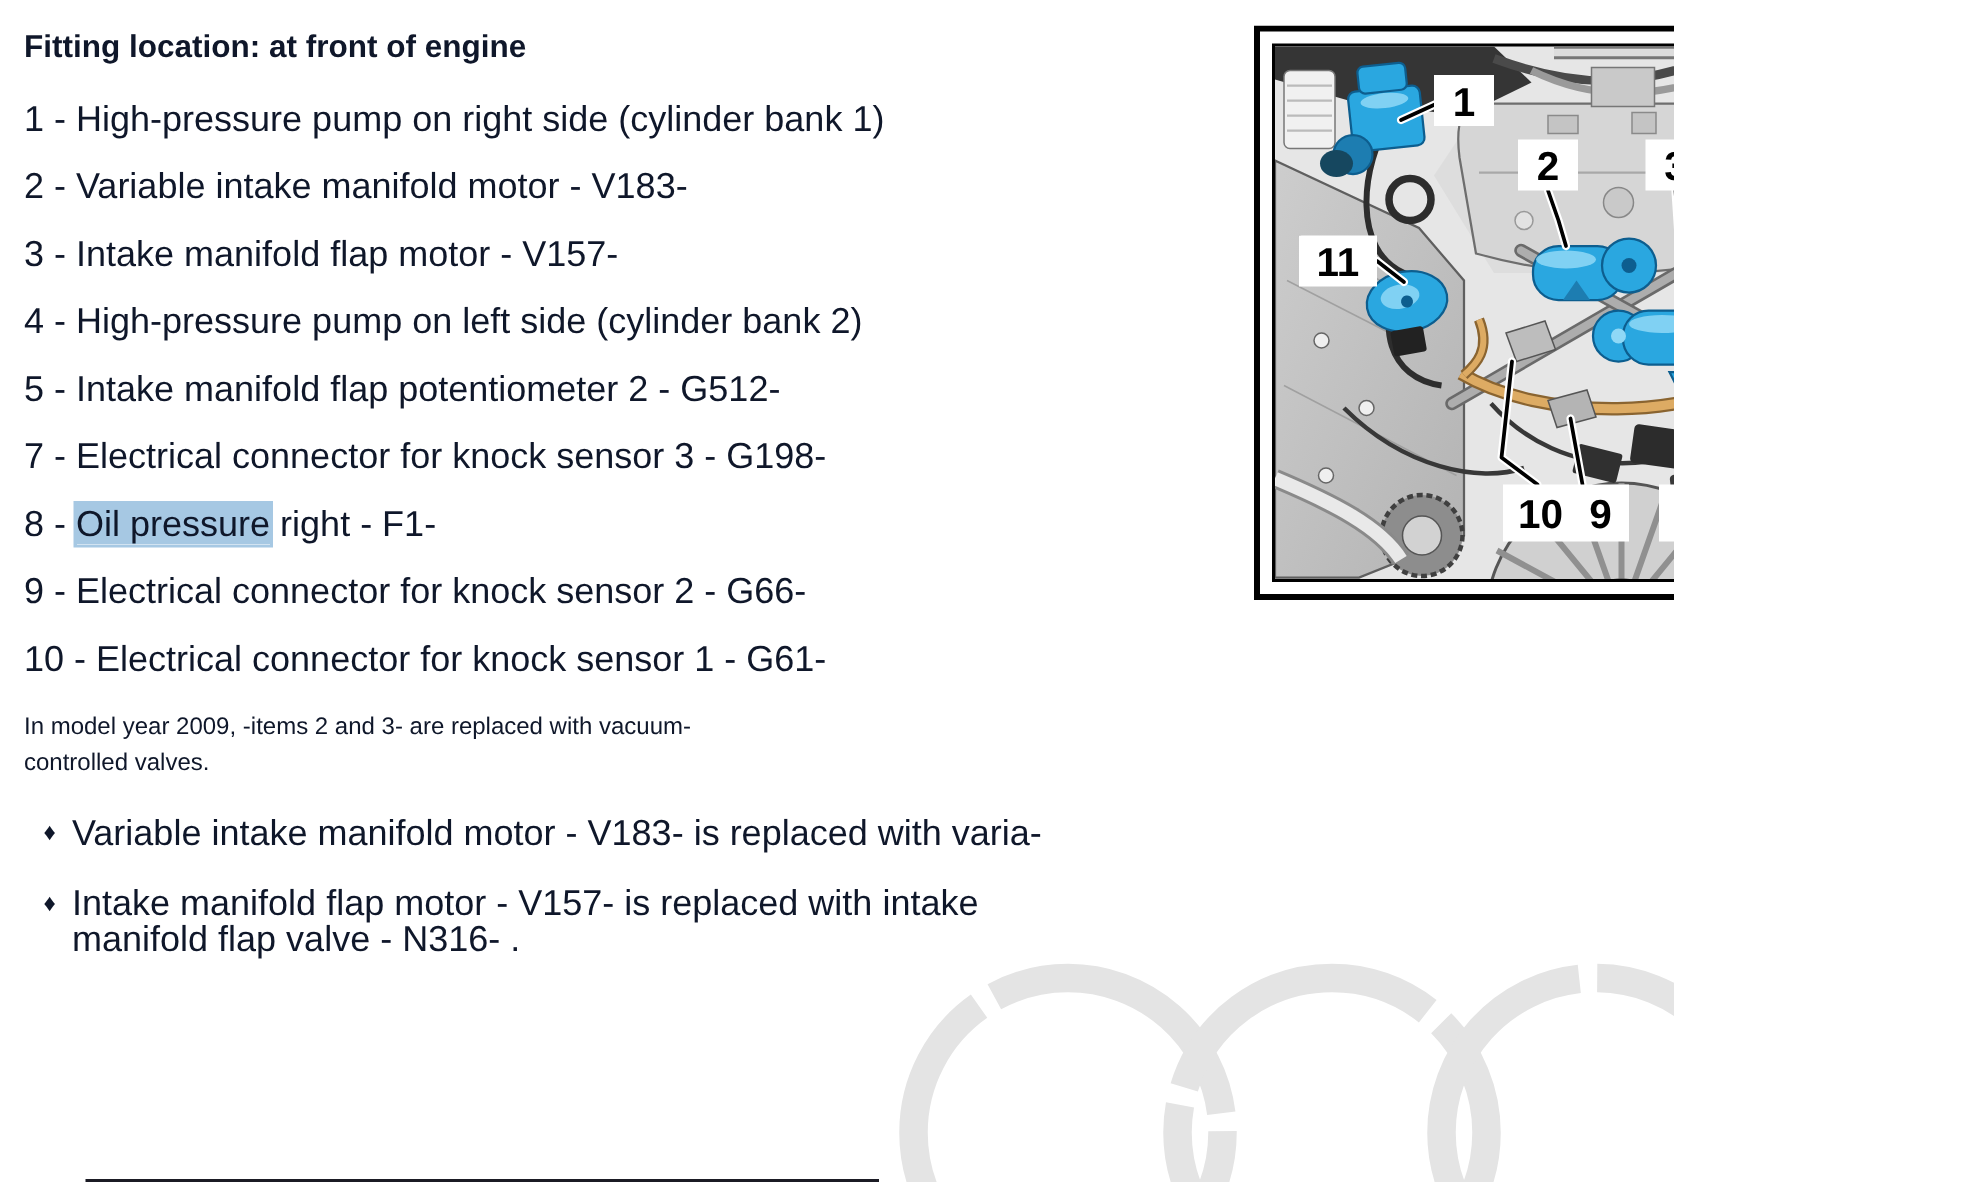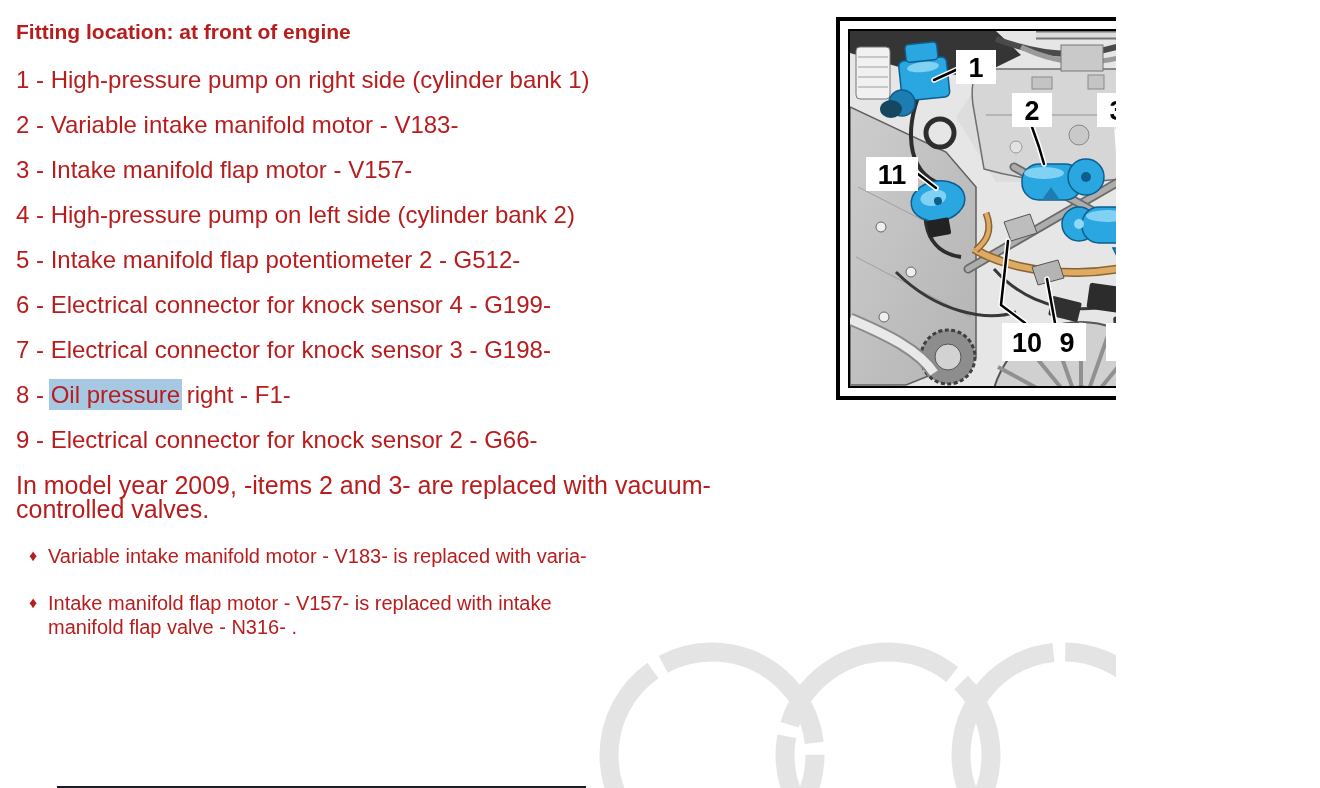--- a/index.html
+++ b/index.html
@@ -1,26 +1,26 @@
 <!DOCTYPE html>
 <html><head>
 <meta charset="utf-8">
 <style>
   html,body{margin:0;padding:0;background:#ffffff;}
   #app{position:relative;width:1116px;height:788px;overflow:hidden;
-       font-family:"Liberation Sans","DejaVu Sans",sans-serif;color:#b91c1c;}
+       font-family:"Liberation Sans","DejaVu Sans",sans-serif;color:#0f172a;}
   
   #content{position:absolute;left:16px;top:20px;width:800px;z-index:2;}
   .title{font-size:21px;font-weight:bold;line-height:24px;margin:0 0 24px 0;}
   .li{font-size:24px;line-height:23px;margin:0 0 22px 0;white-space:nowrap;}
   .hl{background:#a6c8e3;box-shadow:0 0 0 2px #a6c8e3;}
-  .note{font-size:25px;line-height:24px;margin:0 0 0 0;}
+  .note{font-size:16px;line-height:24px;margin:0 0 0 0;}
   .bullet{display:flex;margin-top:23px;}
   .bullet .marker{width:32px;flex:0 0 32px;font-size:16px;padding-top:3px;padding-left:13px;box-sizing:border-box;}
-  .bullet .btxt{font-size:20px;line-height:24px;}
+  .bullet .btxt{font-size:24px;line-height:24px;}
   
   #diagram{position:absolute;left:836px;top:17px;width:481px;height:383px;z-index:2;}
   
   #watermark{position:absolute;left:560px;top:608px;width:760px;height:180px;z-index:0;}
   
   #bottomrule{position:absolute;left:57px;bottom:0;width:529px;height:2px;background:#1b1b24;z-index:3;}
   svg text{user-select:none;}
 </style>
 </head>
 <body>
@@ -37,24 +37,24 @@
   </svg>
 
   <div id="content">
     <h1 class="title">Fitting location: at front of engine</h1>
 
     <div class="li"><span>1 - High-pressure pump on right side (cylinder bank 1)</span></div>
     <div class="li"><span>2 - Variable intake manifold motor - V183-</span></div>
     <div class="li"><span>3 - Intake manifold flap motor - V157-</span></div>
     <div class="li"><span>4 - High-pressure pump on left side (cylinder bank 2)</span></div>
     <div class="li"><span>5 - Intake manifold flap potentiometer 2 - G512-</span></div>
-    <div class="li"><span>6 - Electrical connector for knock sensor 4 - G199-</span></div>
     <div class="li"><span>7 - Electrical connector for knock sensor 3 - G198-</span></div>
     <div class="li"><span>8 - </span><span class="hl">Oil pressure</span><span> right - F1-</span></div>
     <div class="li"><span>9 - Electrical connector for knock sensor 2 - G66-</span></div>
+    <div class="li"><span>10 - Electrical connector for knock sensor 1 - G61-</span></div>
 
     <div class="note">
       <div>In model year 2009, -items 2 and 3- are replaced with vacuum-</div>
       <div>controlled valves.</div>
     </div>
 
     <div class="bullet">
       <span class="marker">♦</span>
       <div class="btxt">
         <div>Variable intake manifold motor - V183- is replaced with varia-</div>

